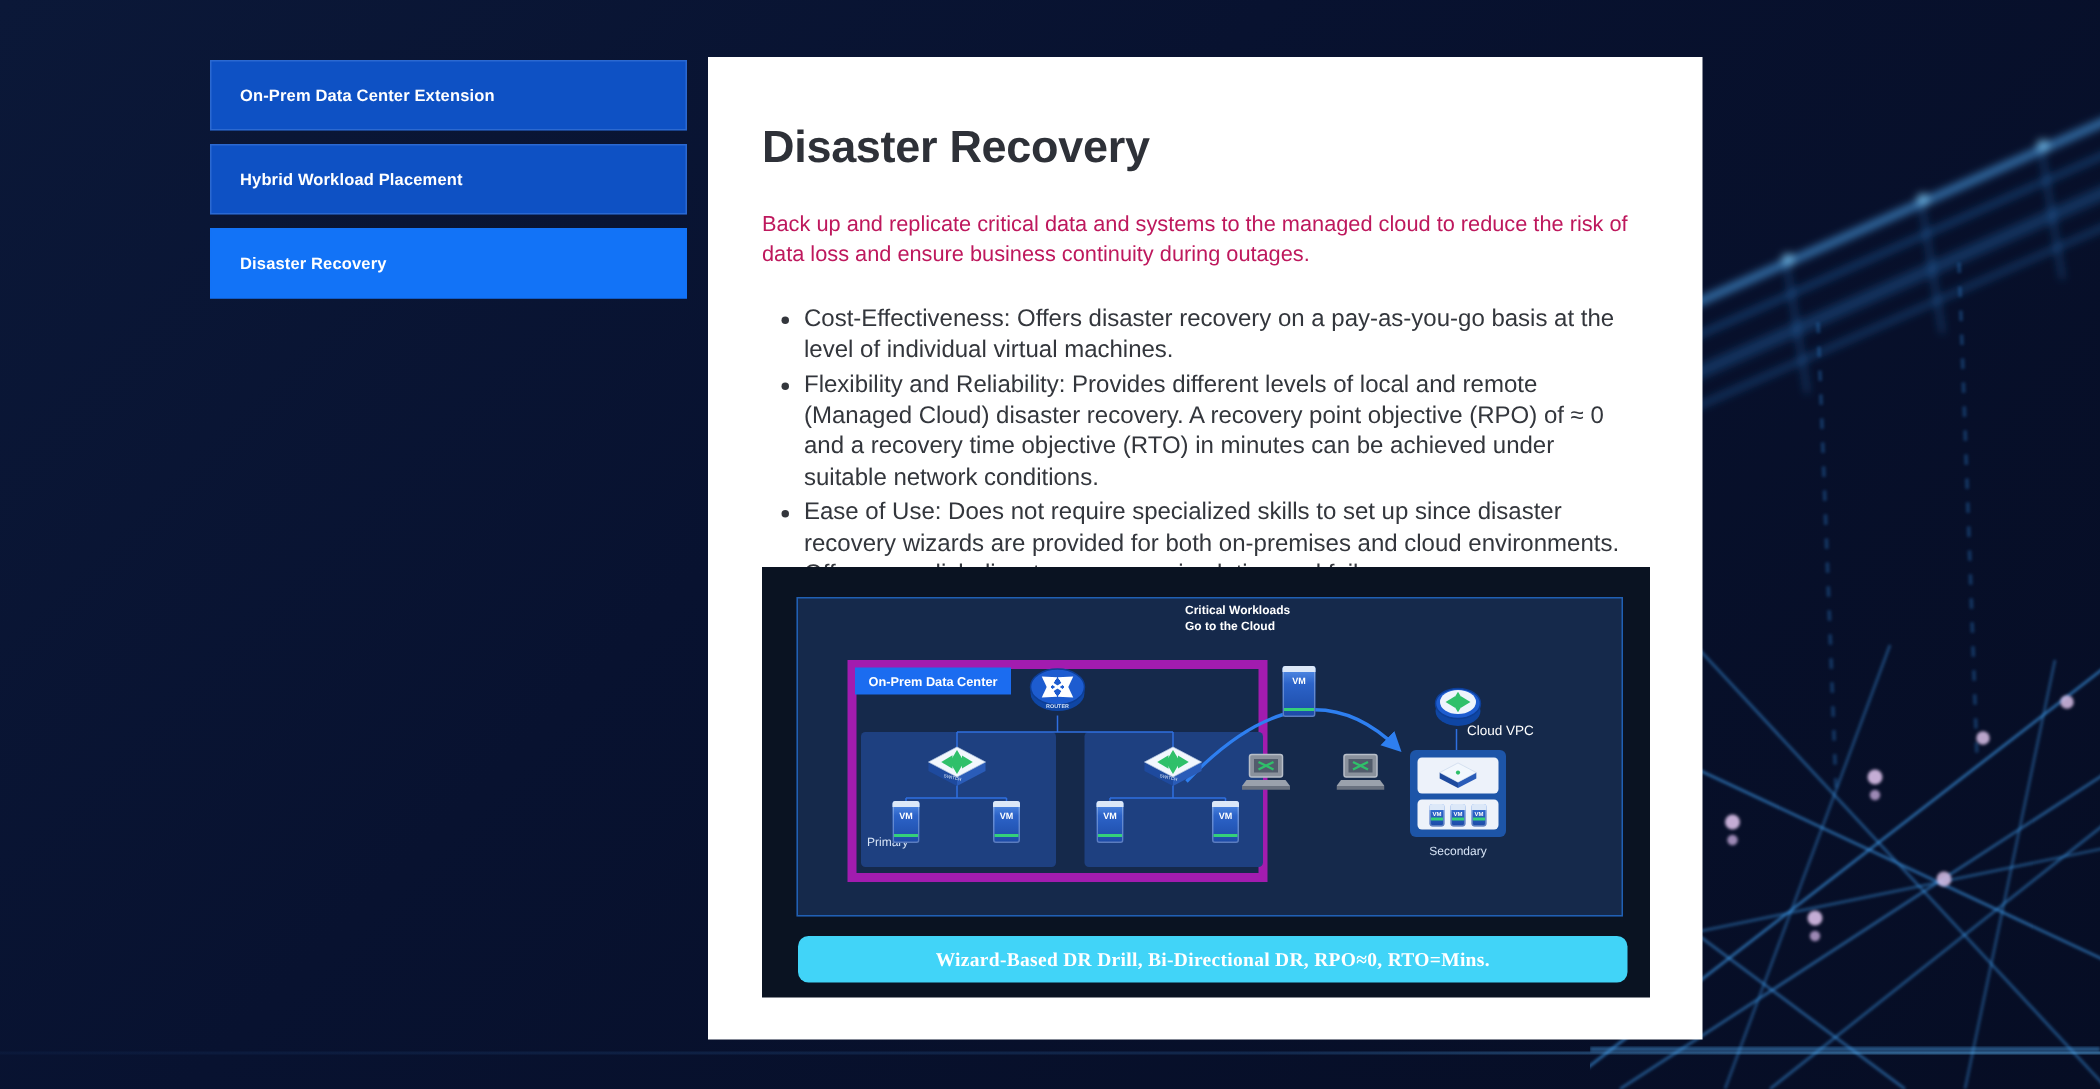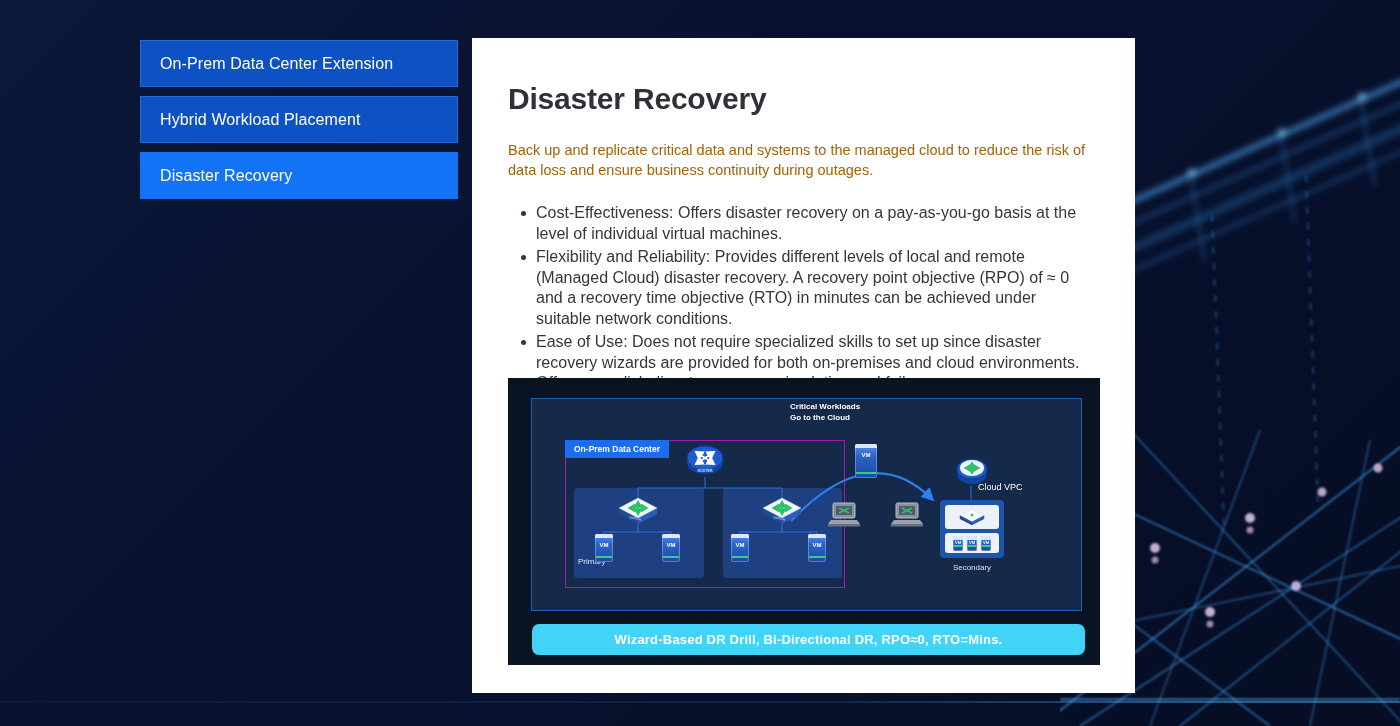--- a/index.html
+++ b/index.html
@@ -7,39 +7,39 @@
        background:linear-gradient(135deg,#0b1838 0%,#081230 40%,#060d24 100%);
        font-family:"Liberation Sans",sans-serif;}
   
   .bg-net{position:absolute;top:0;right:0;width:340px;height:726px;z-index:0;}
   .bg-bottomline{position:absolute;left:0;top:701px;width:1400px;height:2px;z-index:0;
        background:linear-gradient(90deg,rgba(56,128,216,.05),rgba(66,148,230,.18) 60%,rgba(90,180,245,.45) 92%);}
   
   .sidebar{position:absolute;left:140px;top:40px;width:318px;z-index:2;}
   .side-btn{height:47px;margin-bottom:9px;background:#0e51c4;border:1px solid rgba(120,170,245,.28);
        box-sizing:border-box;display:flex;align-items:center;padding-left:19px;cursor:pointer;}
-  .side-btn span{color:#fff;font-weight:normal;font-size:16px;letter-spacing:.1px;}
+  .side-btn span{color:#fff;font-weight:bold;font-size:11px;letter-spacing:.1px;}
   .side-btn.active{background:#1273f7;border-color:#1273f7;}
   
   .panel{position:absolute;left:472px;top:38px;width:663px;height:655px;background:#ffffff;z-index:1;}
   .panel-inner{padding:44px 40px 0 36px;}
   .title{margin:0 0 24px 0;font-size:30px;font-weight:bold;color:#2e3138;letter-spacing:-.2px;}
-  .intro{font-size:14.5px;line-height:20px;color:#a16207;max-width:588px;margin:0 0 23px 0;}
+  .intro{font-size:14.5px;line-height:20px;color:#be185d;max-width:588px;margin:0 0 23px 0;}
   .bullets{list-style:none;margin:0 0 0 12px;padding:0;}
   .bullets li{position:relative;padding-left:16px;font-size:16px;line-height:20.5px;color:#33363c;
        max-width:574px;margin-bottom:3px;}
   .bullets li::before{content:"";position:absolute;left:1px;top:8px;width:5px;height:5px;border-radius:50%;background:#33363c;}
   
   .diagram{position:absolute;left:36px;top:340px;width:592px;height:287px;background:#0a1322;}
   .dg-panel{position:absolute;left:23px;top:20px;width:551px;height:213px;background:#15294b;
        border:1px solid #2060b4;box-sizing:border-box;}
   .critical{position:absolute;left:282px;top:23px;width:160px;color:#fff;
        font-size:8px;font-weight:bold;line-height:11px;z-index:4;}
   .frame{position:absolute;box-sizing:border-box;z-index:2;}
-  .onprem-box{left:57px;top:62px;width:280px;height:148px;border:1px solid #a21caf;}
+  .onprem-box{left:57px;top:62px;width:280px;height:148px;border:6px solid #a21caf;}
   .cloud-box{left:395px;top:62px;width:145px;height:165px;border:1px solid #16a34a;}
   .tag{position:absolute;top:-1px;left:-1px;font-size:8.5px;font-weight:bold;color:#fff;
        padding:4px 9px;white-space:nowrap;z-index:3;}
   .tag-blue{background:#1b6cf0;}
   .tag-green{background:#0fa843;}
   .subbox{position:absolute;background:#1e4080;border-radius:3px;z-index:2;}
   .sb1{left:66px;top:110px;width:130px;height:90px;}
   .sb2{left:215px;top:110px;width:119px;height:90px;}
   .zone-label{position:absolute;color:#d7e4f6;font-size:8px;z-index:4;}
   .lines-svg{position:absolute;left:0;top:0;width:592px;height:287px;z-index:3;pointer-events:none;}
@@ -51,21 +51,21 @@
   .vm span{position:relative;top:8px;display:block;color:#fff;font-size:6px;font-weight:bold;}
   .vm-mini span{top:4px;font-size:4px;}
   .secondary-panel{position:absolute;left:432px;top:122px;width:64px;height:58px;background:#1d55a8;
        border-radius:4px;z-index:4;}
   .sec-card{position:absolute;left:5px;width:54px;background:#edf2fa;border-radius:3px;}
   .sec-card.c1{top:5px;height:24px;display:flex;align-items:center;justify-content:center;}
   .sec-card.c2{top:33px;height:20px;display:flex;align-items:center;justify-content:center;gap:4px;}
   .cloudvpc{position:absolute;left:470px;top:104px;color:#fff;font-size:9px;z-index:5;}
   .banner{position:absolute;left:24px;top:246px;width:553px;height:31px;background:#41d4f8;border-radius:7px;
        display:flex;align-items:center;justify-content:center;z-index:4;}
-  .banner span{color:#fff;font-weight:bold;font-size:13px;letter-spacing:.2px;}
+  .banner span{color:#fff;font-weight:bold;font-size:13px;letter-spacing:.2px;font-family:Liberation Serif, serif;}
 </style>
 </head>
 <body>
 
 <div class="app">
 
   <svg class="bg-net" viewBox="0 0 340 726">
     <defs>
       <filter id="b3" x="-20%" y="-20%" width="140%" height="140%">
           <feGaussianBlur stdDeviation="3"></feGaussianBlur>

